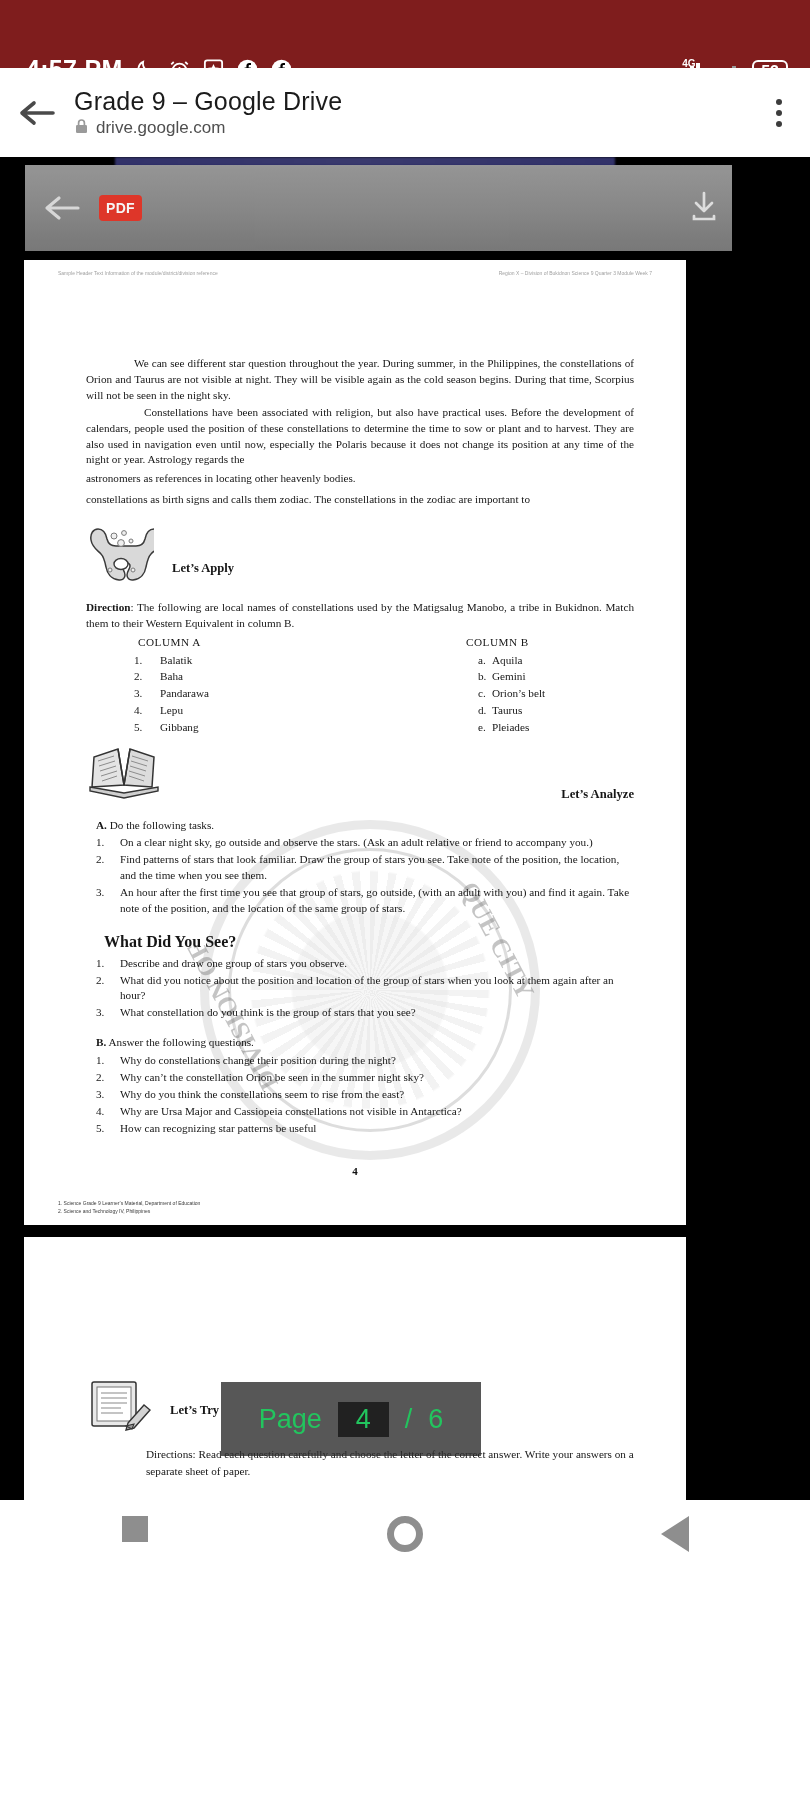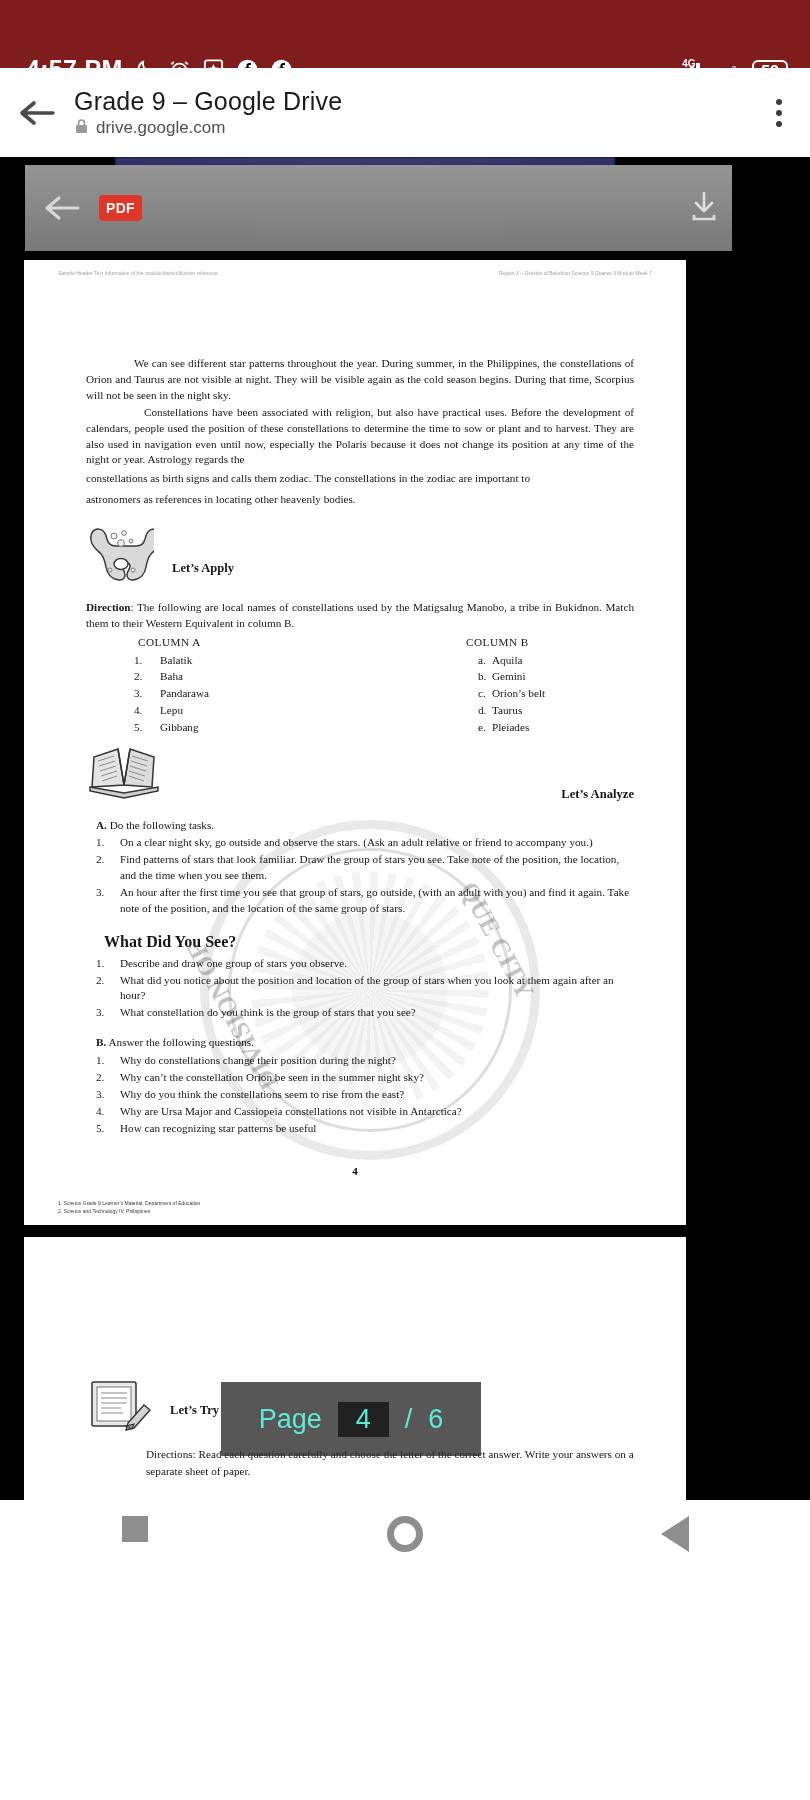--- a/index.html
+++ b/index.html
@@ -154,21 +154,21 @@
   .seal-txt span{
     position:absolute; left:50%; top:50%; font-size:26px; font-weight:bold;
     color:#6e6e6e; font-family:"Liberation Serif", serif;
     transform-origin:0 0;
   }
 
   
   .pageind{
     position:absolute; left:221px; top:1382px; width:260px; height:74px;
     background:rgba(45,45,45,.80); display:flex; align-items:center;
-    justify-content:center; gap:16px; color:#5eead4; font-size:27px;
+    justify-content:center; gap:16px; color:#22c55e; font-size:27px;
   }
   .pageind .cur{ background:rgba(28,28,28,.92); padding:2px 18px; }
 
   
   .navbar{
     position:absolute; left:0; top:1500px; width:810px; height:300px; background:#fff;
     display:flex; align-items:flex-start; justify-content:space-around; padding-top:16px;
   }
   .nav-sq{ width:26px; height:26px; background:#8e8e8e; }
   .nav-circ{ width:36px; height:36px; border-radius:50%; border:7px solid #8e8e8e; }
@@ -304,24 +304,24 @@
 
     <div class="seal"></div>
     <div class="seal-ring"></div>
     <div class="seal-ring2"></div>
     <div class="seal-txt">
       <span style="transform:rotate(-118deg) translate(-40px,-148px);">DIVISION OF</span>
       <span style="transform:rotate(62deg) translate(-48px,-150px);">QUE CITY</span>
     </div>
 
     <div class="doc">
-      <p class="indent">We can see different star patterns throughout the year. During summer, in the Philippines, the constellations of Orion and Taurus are not visible at night. They will be visible again as the cold season begins. During that time, Scorpius will not be seen in the night sky.</p>
+      <p class="indent">We can see different star question throughout the year. During summer, in the Philippines, the constellations of Orion and Taurus are not visible at night. They will be visible again as the cold season begins. During that time, Scorpius will not be seen in the night sky.</p>
       <p class="indent2">Constellations have been associated with religion, but also have practical uses. Before the development of calendars, people used the position of these constellations to determine the time to sow or plant and to harvest. They are also used in navigation even until now, especially the Polaris because it does not change its position at any time of the night or year. Astrology regards the</p>
+      <p class="loose">astronomers as references in locating other heavenly bodies.</p>
       <p class="loose">constellations as birth signs and calls them zodiac. The constellations in the zodiac are important to</p>
-      <p class="loose">astronomers as references in locating other heavenly bodies.</p>
 
       <div class="sechead">
         <span class="ico-pelvis">
           <svg width="66" height="62" viewBox="0 0 66 62">
             <path d="M10 6c-5 0-8 5-7 11 1 7 6 10 10 14 3 3 4 8 5 13 1 6 5 12 13 13 4 .5 6-2 6-5 0-4-3-6-3-9 0-2 2-3 4-3s4 1 4 3c0 3-3 5-3 9 0 3 2 5.5 6 5 8-1 12-7 13-13 1-5 2-10 5-13 4-4 9-7 10-14 1-6-2-11-7-11-6 0-8 5-9 10-1 4-4 7-9 7h-20c-5 0-8-3-9-7-1-5-3-10-9-10z" fill="#d9d9d9" stroke="#3a3a3a" stroke-width="1.5"></path>
             <ellipse cx="33" cy="41" rx="7" ry="5.5" fill="#fff" stroke="#3a3a3a" stroke-width="1.4"></ellipse>
             <circle cx="26" cy="13" r="3" fill="#efefef" stroke="#7a7a7a" stroke-width="1"></circle>
             <circle cx="36" cy="10" r="2.4" fill="#efefef" stroke="#7a7a7a" stroke-width="1"></circle>
             <circle cx="33" cy="20" r="3.4" fill="#efefef" stroke="#7a7a7a" stroke-width="1"></circle>
             <circle cx="43" cy="18" r="2" fill="#efefef" stroke="#7a7a7a" stroke-width="1"></circle>

